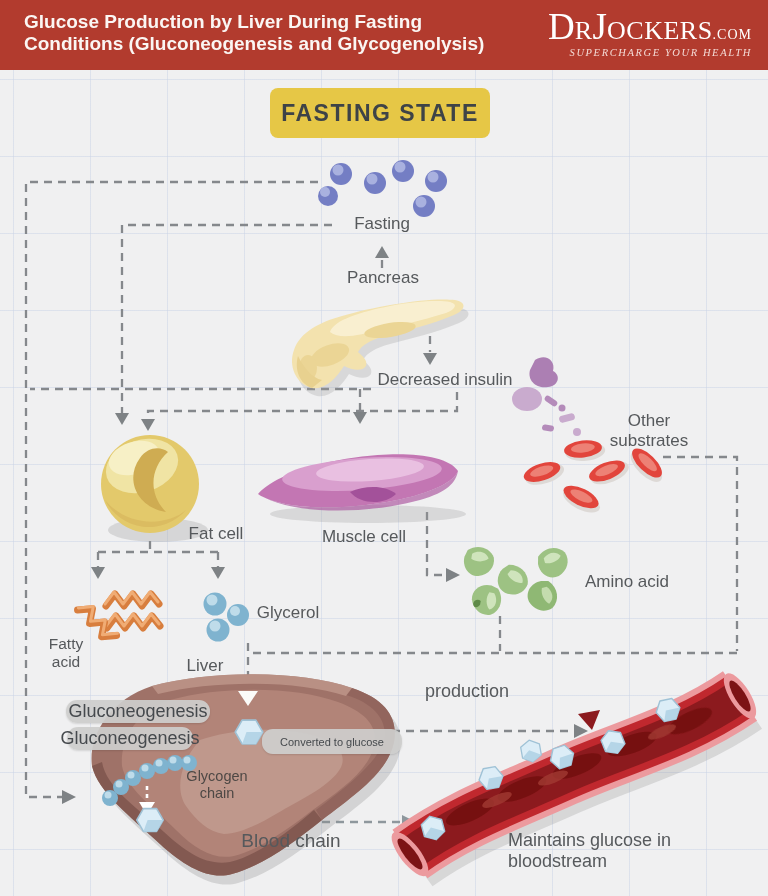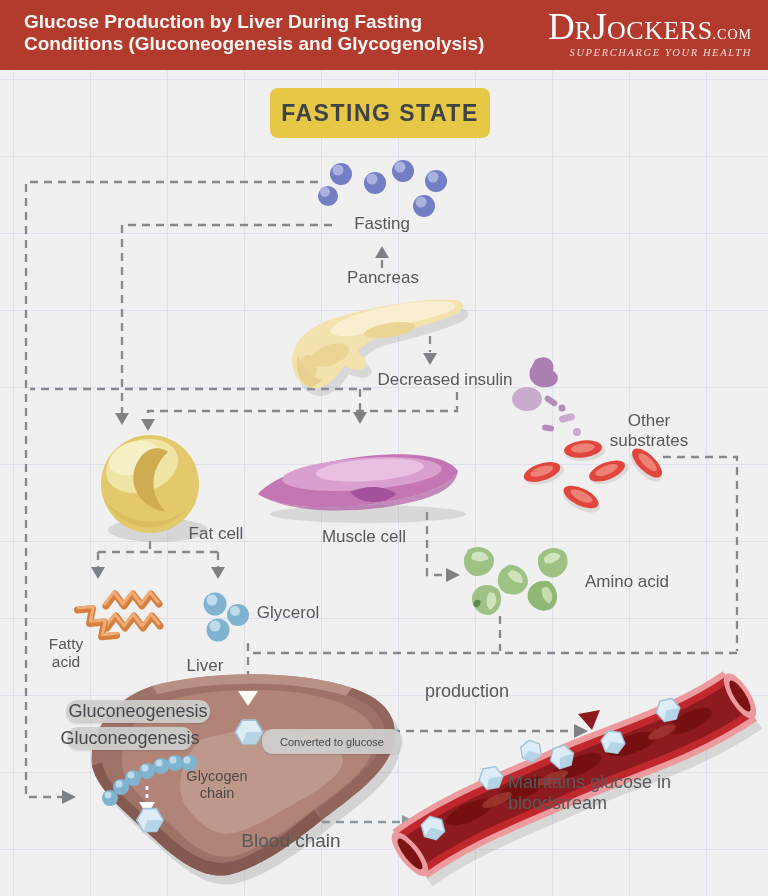--- a/index.html
+++ b/index.html
@@ -376,21 +376,21 @@
 </div>
 <div class="lbl" style="left:288px;top:603px">Glycerol</div>
 <div class="lbl" style="left:205px;top:656px">Liver</div>
 <div class="lbl onliver" style="left:217px;top:768px">
   <span class="ln">Glycogen</span>
     <span class="ln">chain</span>
 </div>
 <div class="lbl big" style="left:467px;top:681px">
     <span class="ln">production</span>
 </div>
-<div class="lbl big leftalign" style="left:508px;top:772px">
+<div class="lbl big leftalign" style="left:508px;top:830px">
   <span class="ln">Maintains glucose in</span>
     <span class="ln">bloodstream</span>
 </div>
 <div class="lbl huge" style="left:291px;top:830px">Blood chain</div>
 
 <div class="pill" style="left:66px;top:700px;width:144px;height:23px">Gluconeogenesis</div>
 <div class="pill" style="left:67px;top:727px;width:126px;height:23px">Gluconeogenesis</div>
 <div class="pill" style="left:262px;top:729px;width:140px;height:25px;font-size:11px">Converted to glucose</div>
 
 </body></html>

